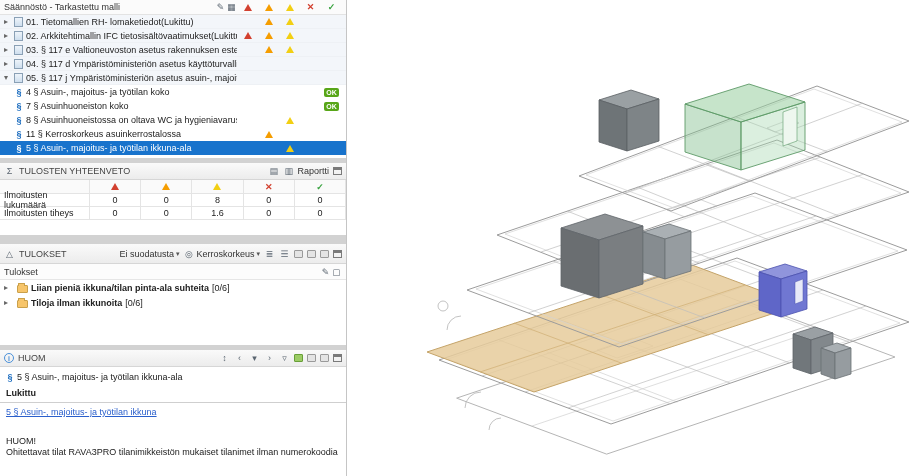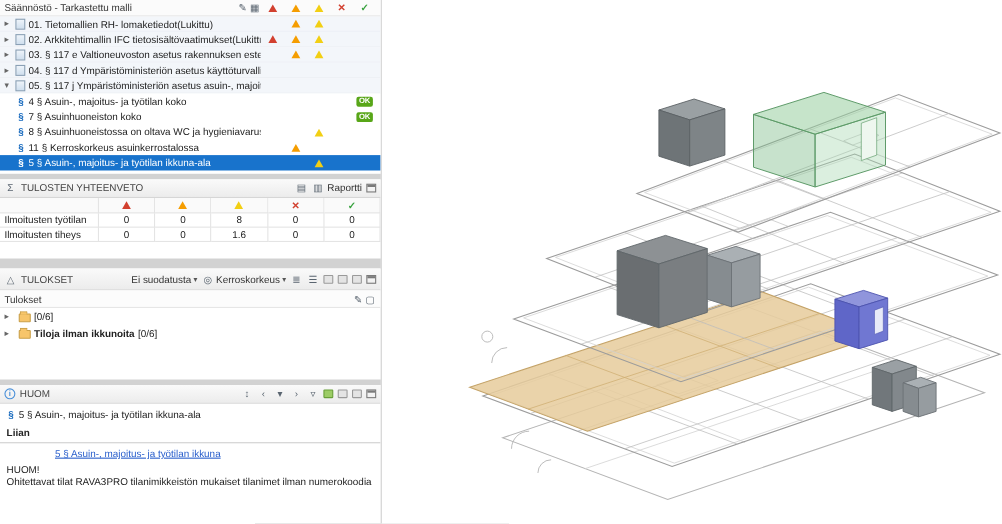--- a/index.html
+++ b/index.html
@@ -80,22 +80,22 @@
   .rlabel { font-weight:bold; color:#222; }
   .rcount { color:#222; }
 
   
   .infoic { width:10px; height:10px; border-radius:50%; border:1px solid #4a90d9; color:#4a90d9;
             font-size:7px; font-weight:bold; display:inline-flex; align-items:center; justify-content:center; }
   .ibody { padding:3px 0 0 0; }
   .iref { display:flex; align-items:center; height:14px; padding:0 5px; }
   .ikuvaus { font-weight:bold; padding:4px 5px 4px 6px; color:#222; }
   .idesc { border-top:1px solid #cfcfcf; padding:4px 6px; }
-  .ilink { color:#2a5fcc; text-decoration:underline; display:inline-block; margin-bottom:3px; cursor:pointer;margin-left:44px; }
-  .inotet { color:#222; margin-top:2px; }
+  .ilink { color:#2a5fcc; text-decoration:underline; display:inline-block; margin-bottom:3px; cursor:pointer; }
+  .inotet { color:#222; margin-top:16px; }
   .inote { color:#222; margin-top:1px; }
 
   
   .viewport { flex:1; background:#fff; border-left:1px solid #c5c5c5; }
   .viewport svg { display:block; }
 </style>
 </head>
 <body>
 
 <div class="app">
@@ -285,21 +285,21 @@
           </div>
         <div class="h">
             <i class="tri orange"></i>
           </div>
         <div class="h">
             <i class="tri yellow"></i>
           </div>
         <div class="h xmark">✕</div>
         <div class="h check">✓</div>
 
-        <div class="lbl">Ilmoitusten työtilan</div>
+        <div class="lbl">Ilmoitusten lukumäärä</div>
         <div>0</div>
         <div>0</div>
         <div>8</div>
         <div>0</div>
         <div>0</div>
 
         <div class="lbl">Ilmoitusten tiheys</div>
         <div>0</div>
         <div>0</div>
         <div>1.6</div>
@@ -332,20 +332,21 @@
       <div class="subhdr">
         <span>Tulokset</span>
         <span class="spacer"></span>
         <span class="icon">✎</span>
         <span class="icon">▢</span>
       </div>
       <div class="rlist">
         <div class="rrow">
           <span class="caret">▸</span>
           <span class="folder"></span>
+          <span class="rlabel">Liian pieniä ikkuna/tilan pinta-ala suhteita</span>
           <span class="rcount">[0/6]</span>
         </div>
         <div class="rrow">
           <span class="caret">▸</span>
           <span class="folder"></span>
           <span class="rlabel">Tiloja ilman ikkunoita</span>
           <span class="rcount">[0/6]</span>
         </div>
       </div>
     </section>
@@ -365,21 +366,21 @@
         <span class="cube green"></span>
         <span class="cube"></span>
         <span class="cube"></span>
         <span class="floatic"></span>
       </div>
       <div class="ibody">
         <div class="iref">
           <span class="para">§</span>
           <span>5 § Asuin-, majoitus- ja työtilan ikkuna-ala</span>
         </div>
-        <div class="ikuvaus">Liian</div>
+        <div class="ikuvaus">Lukittu</div>
         <div class="idesc">
           <a class="ilink">5 § Asuin-, majoitus- ja työtilan ikkuna</a>
           <div class="inotet">HUOM!</div>
           <div class="inote">Ohitettavat tilat RAVA3PRO tilanimikkeistön mukaiset tilanimet ilman numerokoodia</div>
         </div>
       </div>
     </section>
   </div>
 
   <div class="viewport">

